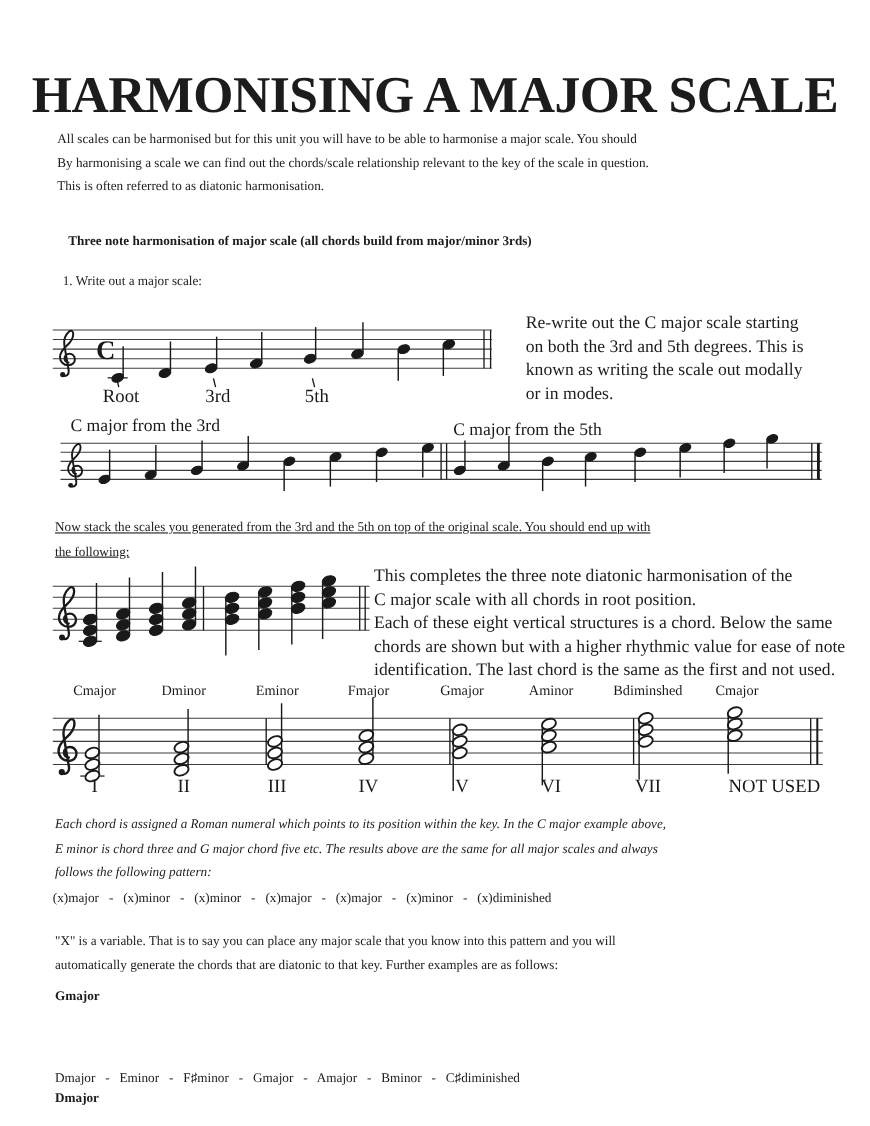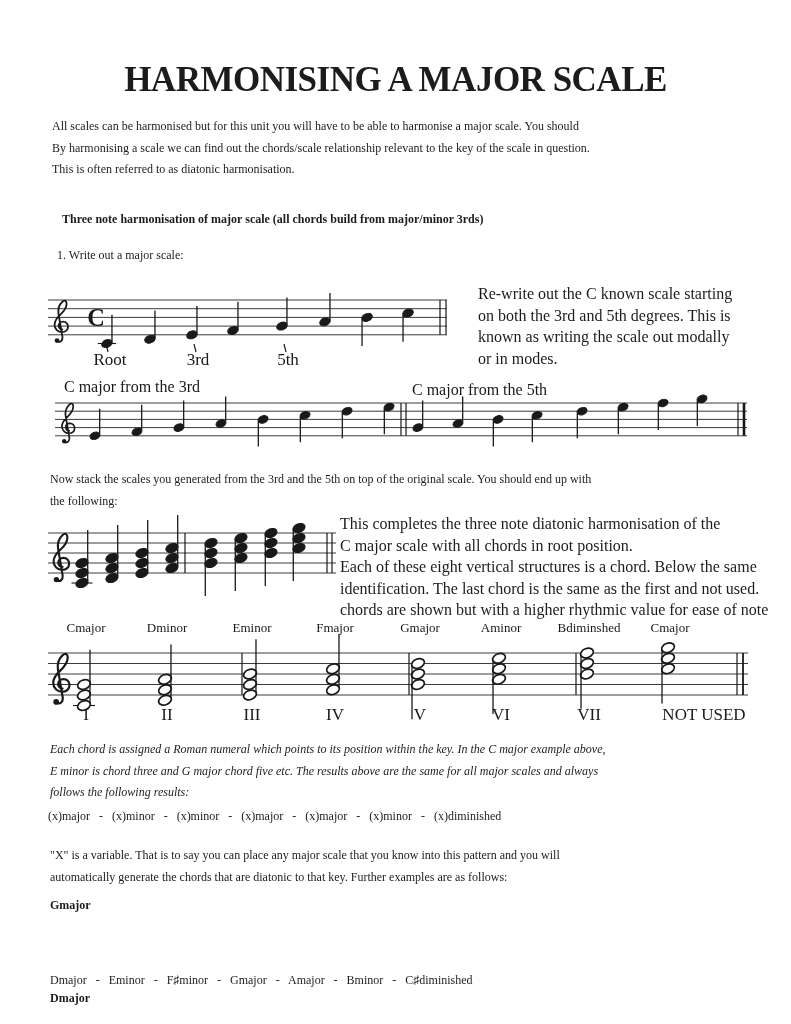--- a/index.html
+++ b/index.html
@@ -1,19 +1,19 @@
 <!DOCTYPE html>
 <html><head>
 <meta charset="utf-8">
 <style>
   html,body{margin:0;padding:0;background:#e8e8e8;}
   #page{position:relative;width:791px;height:1024px;background:#ffffff;margin:0 auto;
         font-family:"Liberation Serif","DejaVu Serif",serif;color:#1c1c1c;overflow:hidden;}
   .abs{position:absolute;}
-  .title{top:60px;left:0;width:100%;text-align:center;font-size:35px;font-weight:bold;letter-spacing:-0.5px;}
+  .title{top:60px;left:0;width:100%;text-align:center;font-size:47px;font-weight:bold;letter-spacing:-0.5px;}
   .body{font-size:12px;line-height:21.5px;}
   .bold{font-weight:bold;}
   .pre{white-space:pre;}
   svg{overflow:visible;display:block;}
   svg text{font-family:"Liberation Serif","DejaVu Serif",serif;}
 </style>
 </head>
 <body>
 
 <div id="page">
@@ -61,21 +61,21 @@
       <line x1="359.041" y1="43.05" x2="359.041" y2="69.75999999999999" stroke="#191919" stroke-width="1.3"></line>
       <line x1="62" y1="72" x2="64" y2="80" stroke="#191919" stroke-width="1.2"></line>
       <text x="66" y="93" text-anchor="middle" font-size="17" fill="#191919">Root</text>
       <line x1="150" y1="72" x2="152" y2="80" stroke="#191919" stroke-width="1.2"></line>
       <text x="154" y="93" text-anchor="middle" font-size="17" fill="#191919">3rd</text>
       <line x1="240" y1="72" x2="242" y2="80" stroke="#191919" stroke-width="1.2"></line>
       <text x="244" y="93" text-anchor="middle" font-size="17" fill="#191919">5th</text>
     </svg>
 
   <div class="abs body" style="left:478px;top:283px;font-size:16px;">
-      <div>Re-write out the C known scale starting</div>
+      <div>Re-write out the C major scale starting</div>
       <div>on both the 3rd and 5th degrees. This is</div>
       <div>known as writing the scale out modally</div>
       <div>or in modes.</div>
     </div>
 
   <svg class="abs" style="left:44px;top:376px;" width="714" height="82">
       <line x1="11" y1="27" x2="703" y2="27" stroke="#3c3c3c" stroke-width="1"></line>
       <line x1="11" y1="35.2" x2="703" y2="35.2" stroke="#3c3c3c" stroke-width="1"></line>
       <line x1="11" y1="43.4" x2="703" y2="43.4" stroke="#3c3c3c" stroke-width="1"></line>
       <line x1="11" y1="51.599999999999994" x2="703" y2="51.599999999999994" stroke="#3c3c3c" stroke-width="1"></line>
@@ -117,21 +117,21 @@
       <ellipse cx="0" cy="0" rx="5.1659999999999995" ry="3.526" transform="translate(579,31.1) rotate(-21)" fill="#191919" stroke="#191919" stroke-width="1"></ellipse>
       <line x1="574.326" y1="33.1" x2="574.326" y2="58.16" stroke="#191919" stroke-width="1.3"></line>
       <ellipse cx="0" cy="0" rx="5.1659999999999995" ry="3.526" transform="translate(619,27) rotate(-21)" fill="#191919" stroke="#191919" stroke-width="1"></ellipse>
       <line x1="614.326" y1="29" x2="614.326" y2="54.059999999999995" stroke="#191919" stroke-width="1.3"></line>
       <ellipse cx="0" cy="0" rx="5.1659999999999995" ry="3.526" transform="translate(658,22.9) rotate(-21)" fill="#191919" stroke="#191919" stroke-width="1"></ellipse>
       <line x1="653.326" y1="24.9" x2="653.326" y2="49.959999999999994" stroke="#191919" stroke-width="1.3"></line>
       <text x="20" y="16" font-size="16" fill="#191919">C major from the 3rd</text>
       <text x="368" y="19" font-size="16" fill="#191919">C major from the 5th</text>
     </svg>
 
-  <div class="abs body" style="left:50px;top:469px;">
+  <div class="abs body" style="left:50px;top:469px;text-decoration:underline;">
       <div>Now stack the scales you generated from the 3rd and the 5th on top of the original scale. You should end up with</div>
       <div>the following:</div>
     </div>
 
   <svg class="abs" style="left:44px;top:512px;" width="302" height="96">
       <line x1="4" y1="21" x2="292" y2="21" stroke="#3c3c3c" stroke-width="1"></line>
       <line x1="4" y1="31" x2="292" y2="31" stroke="#3c3c3c" stroke-width="1"></line>
       <line x1="4" y1="41" x2="292" y2="41" stroke="#3c3c3c" stroke-width="1"></line>
       <line x1="4" y1="51" x2="292" y2="51" stroke="#3c3c3c" stroke-width="1"></line>
       <line x1="4" y1="61" x2="292" y2="61" stroke="#3c3c3c" stroke-width="1"></line>
@@ -174,22 +174,22 @@
       <ellipse cx="0" cy="0" rx="6.3" ry="4.3" transform="translate(255,36) rotate(-21)" fill="#191919" stroke="#191919" stroke-width="1"></ellipse>
       <ellipse cx="0" cy="0" rx="6.3" ry="4.3" transform="translate(255,26) rotate(-21)" fill="#191919" stroke="#191919" stroke-width="1"></ellipse>
       <ellipse cx="0" cy="0" rx="6.3" ry="4.3" transform="translate(255,16) rotate(-21)" fill="#191919" stroke="#191919" stroke-width="1"></ellipse>
       <line x1="249.3" y1="18" x2="249.3" y2="69" stroke="#191919" stroke-width="1.3"></line>
     </svg>
 
   <div class="abs" style="left:340px;top:513px;font-size:16px;line-height:21.6px;">
       <div>This completes the three note diatonic harmonisation of the</div>
       <div>C major scale with all chords in root position.</div>
       <div>Each of these eight vertical structures is a chord. Below the same</div>
+      <div>chords are shown but with a higher rhythmic value for ease of note</div>
       <div>identification. The last chord is the same as the first and not used.</div>
-      <div>chords are shown but with a higher rhythmic value for ease of note</div>
     </div>
 
   <svg class="abs" style="left:44px;top:607px;" width="714" height="122">
       <line x1="4" y1="46" x2="704" y2="46" stroke="#3c3c3c" stroke-width="1"></line>
       <line x1="4" y1="56.5" x2="704" y2="56.5" stroke="#3c3c3c" stroke-width="1"></line>
       <line x1="4" y1="67" x2="704" y2="67" stroke="#3c3c3c" stroke-width="1"></line>
       <line x1="4" y1="77.5" x2="704" y2="77.5" stroke="#3c3c3c" stroke-width="1"></line>
       <line x1="4" y1="88" x2="704" y2="88" stroke="#3c3c3c" stroke-width="1"></line>
       <line x1="198" y1="46" x2="198" y2="88" stroke="#191919" stroke-width="1.2"></line>
       <line x1="365" y1="46" x2="365" y2="88" stroke="#191919" stroke-width="1.2"></line>
@@ -247,21 +247,21 @@
       <text x="291" y="113" text-anchor="middle" font-size="17" fill="#191919">IV</text>
       <text x="376" y="113" text-anchor="middle" font-size="17" fill="#191919">V</text>
       <text x="457" y="113" text-anchor="middle" font-size="17" fill="#191919">VI</text>
       <text x="545" y="113" text-anchor="middle" font-size="17" fill="#191919">VII</text>
       <text x="660" y="113" text-anchor="middle" font-size="17" fill="#191919">NOT USED</text>
     </svg>
 
   <div class="abs body" style="left:50px;top:739px;font-style:italic;">
       <div>Each chord is assigned a Roman numeral which points to its position within the key. In the C major example above,</div>
       <div>E minor is chord three and G major chord five etc. The results above are the same for all major scales and always</div>
-      <div>follows the following results:</div>
+      <div>follows the following pattern:</div>
     </div>
 
   <div class="abs body pre" style="left:48px;top:806px;">(x)major   -   (x)minor   -   (x)minor   -   (x)major   -   (x)major   -   (x)minor   -   (x)diminished</div>
 
   <div class="abs body" style="left:50px;top:845px;">
       <div>"X" is a variable. That is to say you can place any major scale that you know into this pattern and you will</div>
       <div>automatically generate the chords that are diatonic to that key. Further examples are as follows:</div>
     </div>
 
   <div class="abs body bold" style="left:50px;top:895px;">Gmajor</div>

